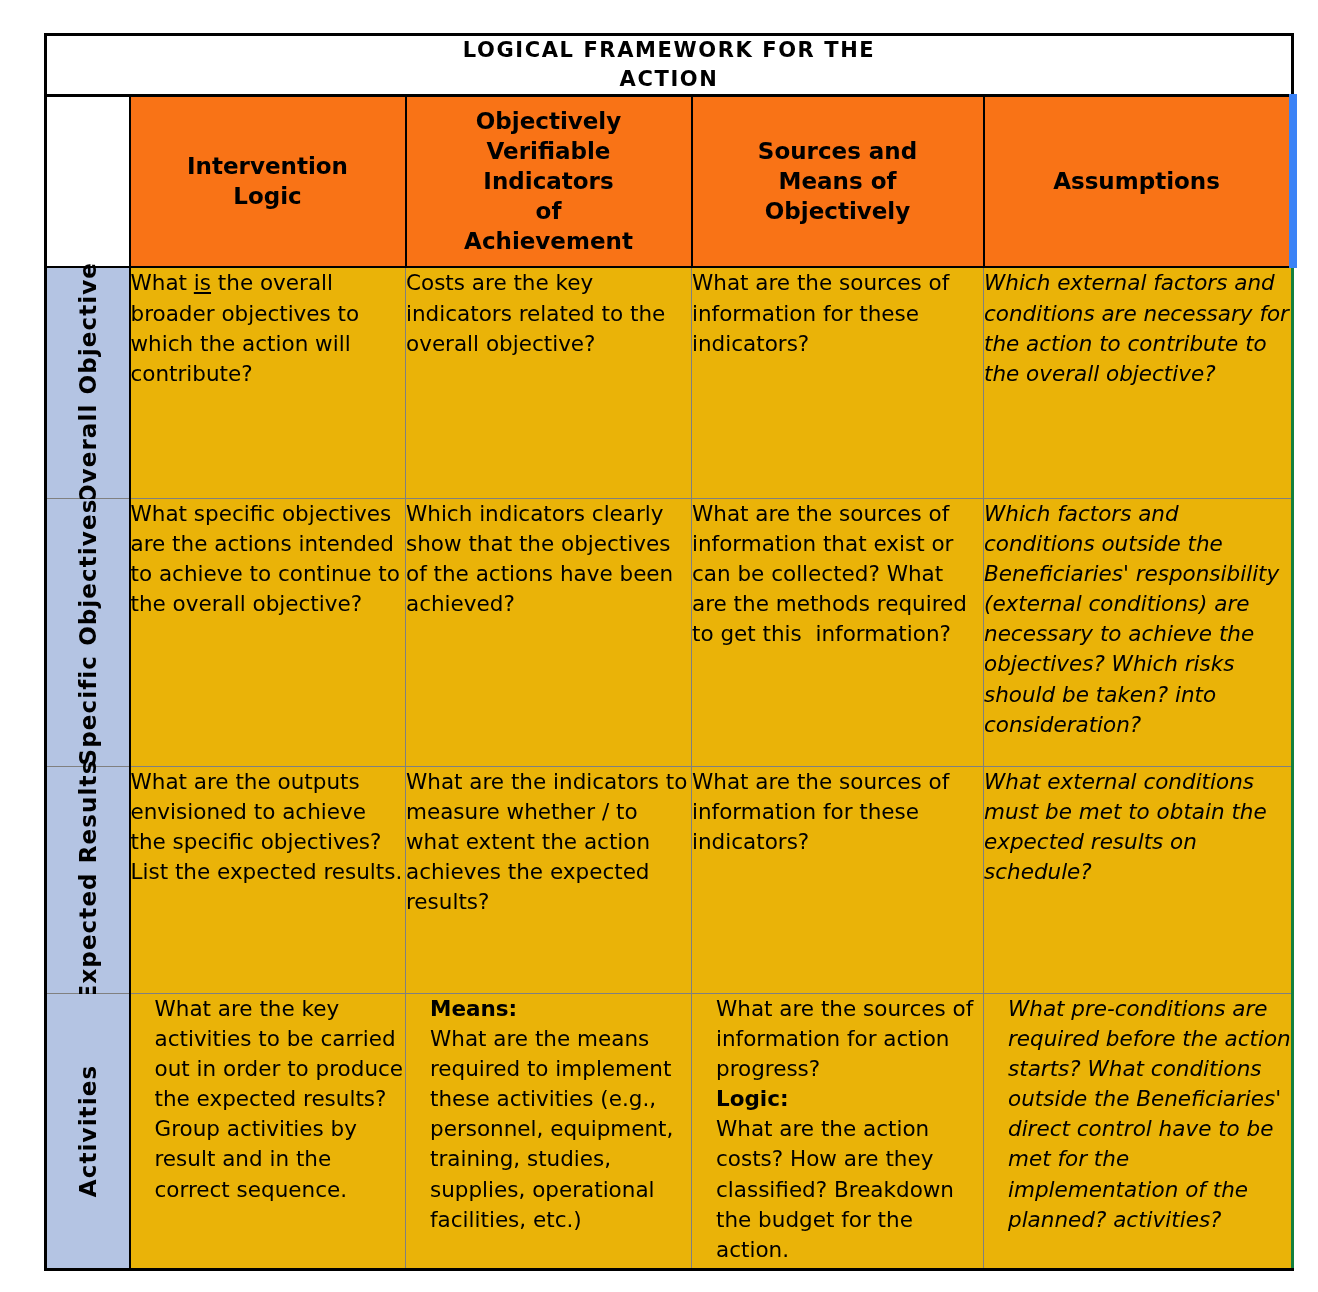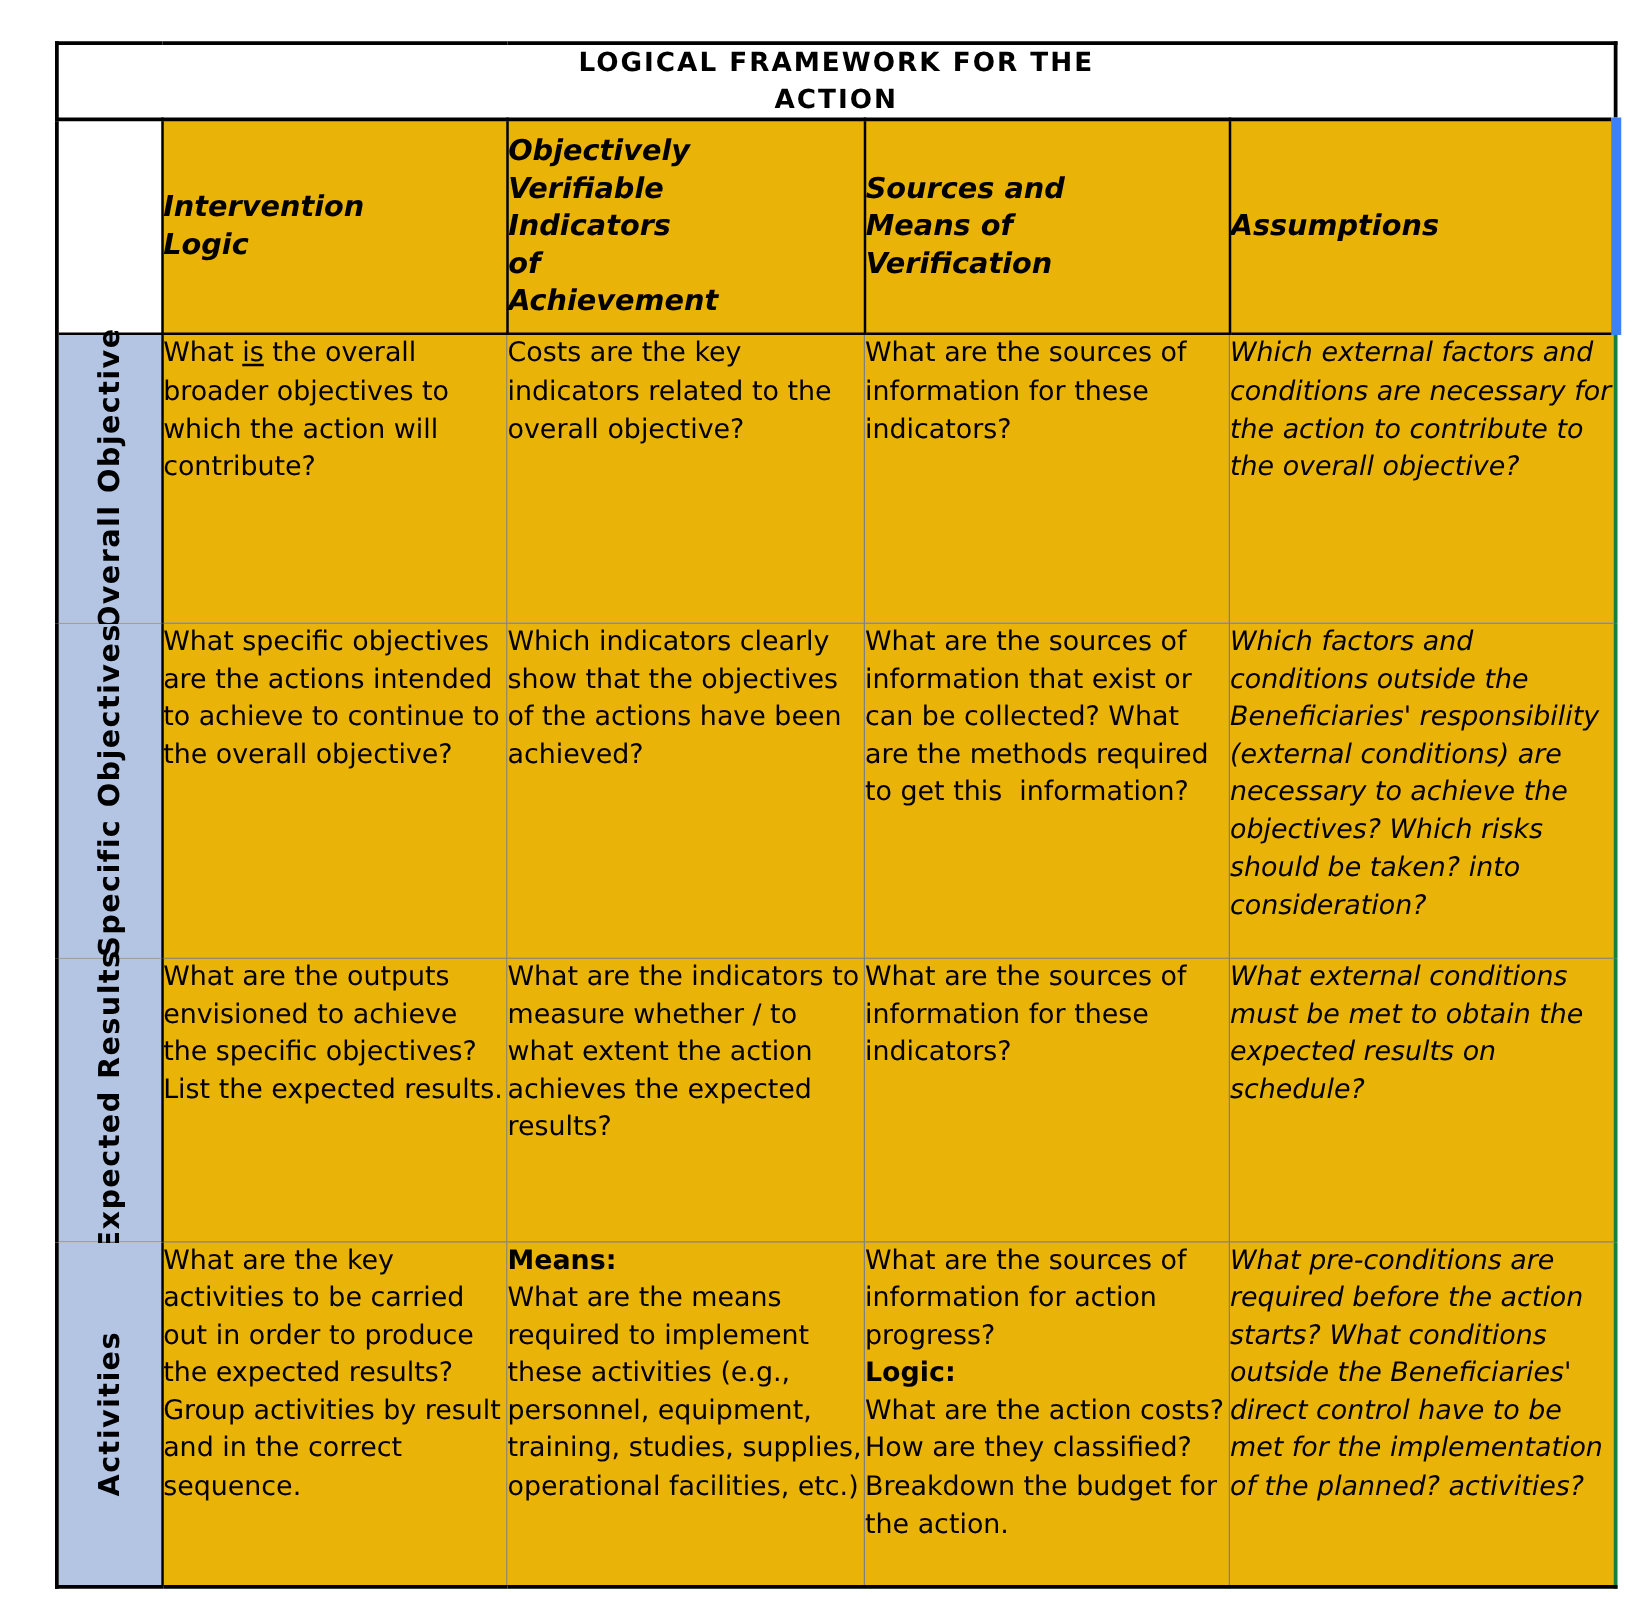--- a/index.html
+++ b/index.html
@@ -49,32 +49,31 @@
   }
 
   
   .corner-cell {
     border-left: 3px solid #000000;
     border-right: 2px solid #000000;
     border-bottom: 2px solid #000000;
     background: #ffffff;
   }
   .col-header {
-    background: #eab308;
-    text-align: left;
+    background: #f97316;
+    text-align: center;
     vertical-align: middle !important;
     font-weight: bold;
     font-size: 23px;
     line-height: 1.3;
     padding: 8px 7px 10px 7px;
     border-left: 2px solid #000000;
     border-right: 2px solid #000000;
     border-bottom: 2px solid #000000;
     border-top: 3px solid #000000;
-    font-style: italic;
   }
   .col-header.last { border-right: 8px solid #3b82f6; }
 
   
   .row-label {
     background: #b4c4e3;
     border-left: 3px solid #000000;
     border-right: 2px solid #000000;
     border-bottom: 1px solid #808080;
     position: relative;
@@ -96,21 +95,21 @@
   .cell {
     font-size: 21.5px;
     line-height: 1.40;
     padding: 7px 8px 6px 9px;
     border-right: 1px solid #808080;
     border-bottom: 1px solid #808080;
     background: #eab308;
     white-space: pre-wrap;
   }
   .cell.lastcol { border-right: 3px solid #15803d; font-style: italic; }
-  .cell.lastrow { border-bottom: 3px solid #000000; }
+  .cell.lastrow { border-bottom: 3px solid #000000; padding-left: 24px; }
 
   .cell .u { text-decoration: underline; }
   .cell .b { font-weight: bold; margin-top: 16px; }
 
   
   tr.r-title { height: 60px; }
   tr.r-head  { height: 172px; }
   tr.r1 { height: 231px; }
   tr.r2 { height: 268px; }
   tr.r3 { height: 227px; }
@@ -138,21 +137,21 @@
         <td class="corner-cell"></td>
         <td class="col-header" style="white-space:pre-line">Intervention
 Logic</td>
         <td class="col-header" style="white-space:pre-line">Objectively
 Verifiable
 Indicators
 of
 Achievement</td>
         <td class="col-header" style="white-space:pre-line">Sources and
 Means of
-Verification</td>
+Objectively</td>
         <td class="col-header last" style="white-space:pre-line">Assumptions</td>
       </tr>
 
       <tr class="r1">
         <td class="row-label">
           <span class="rot">Overall Objective</span>
         </td>
         <td class="cell"><span>What </span><span class="u">is</span><span> the overall broader objectives to which the action will contribute?</span></td>
         <td class="cell">Costs are the key indicators related to the overall objective?</td>
         <td class="cell">What are the sources of information for these indicators?</td>

